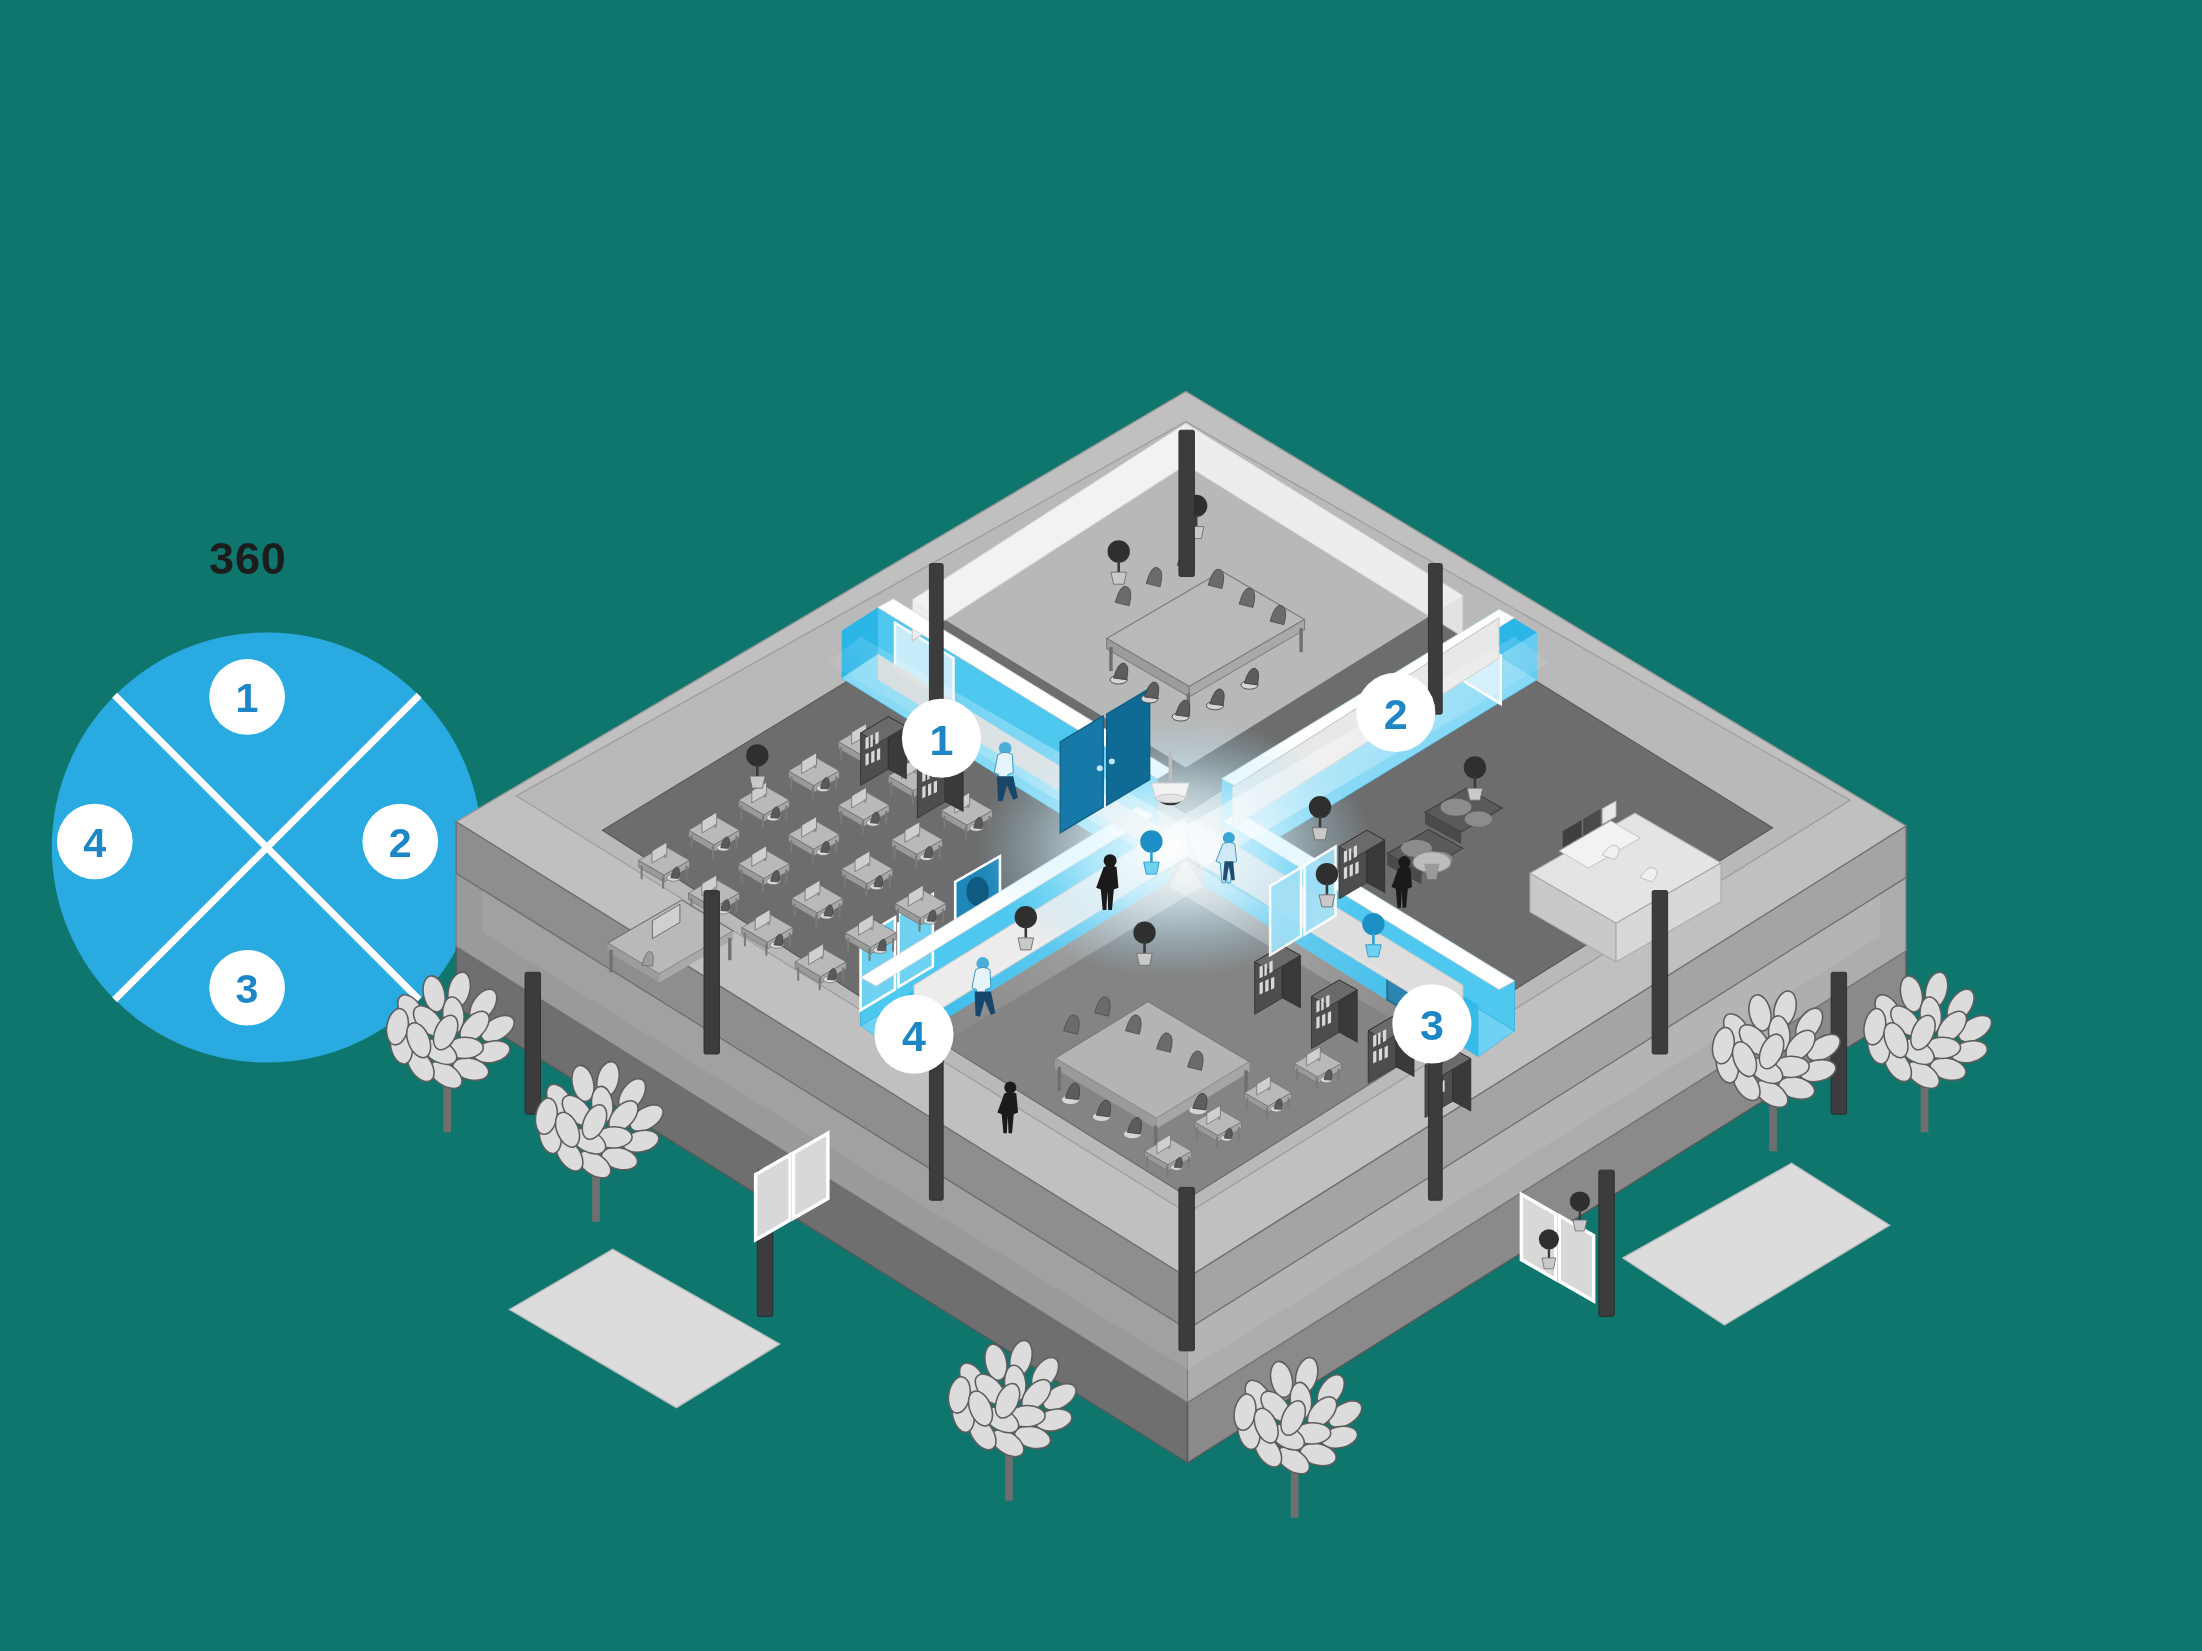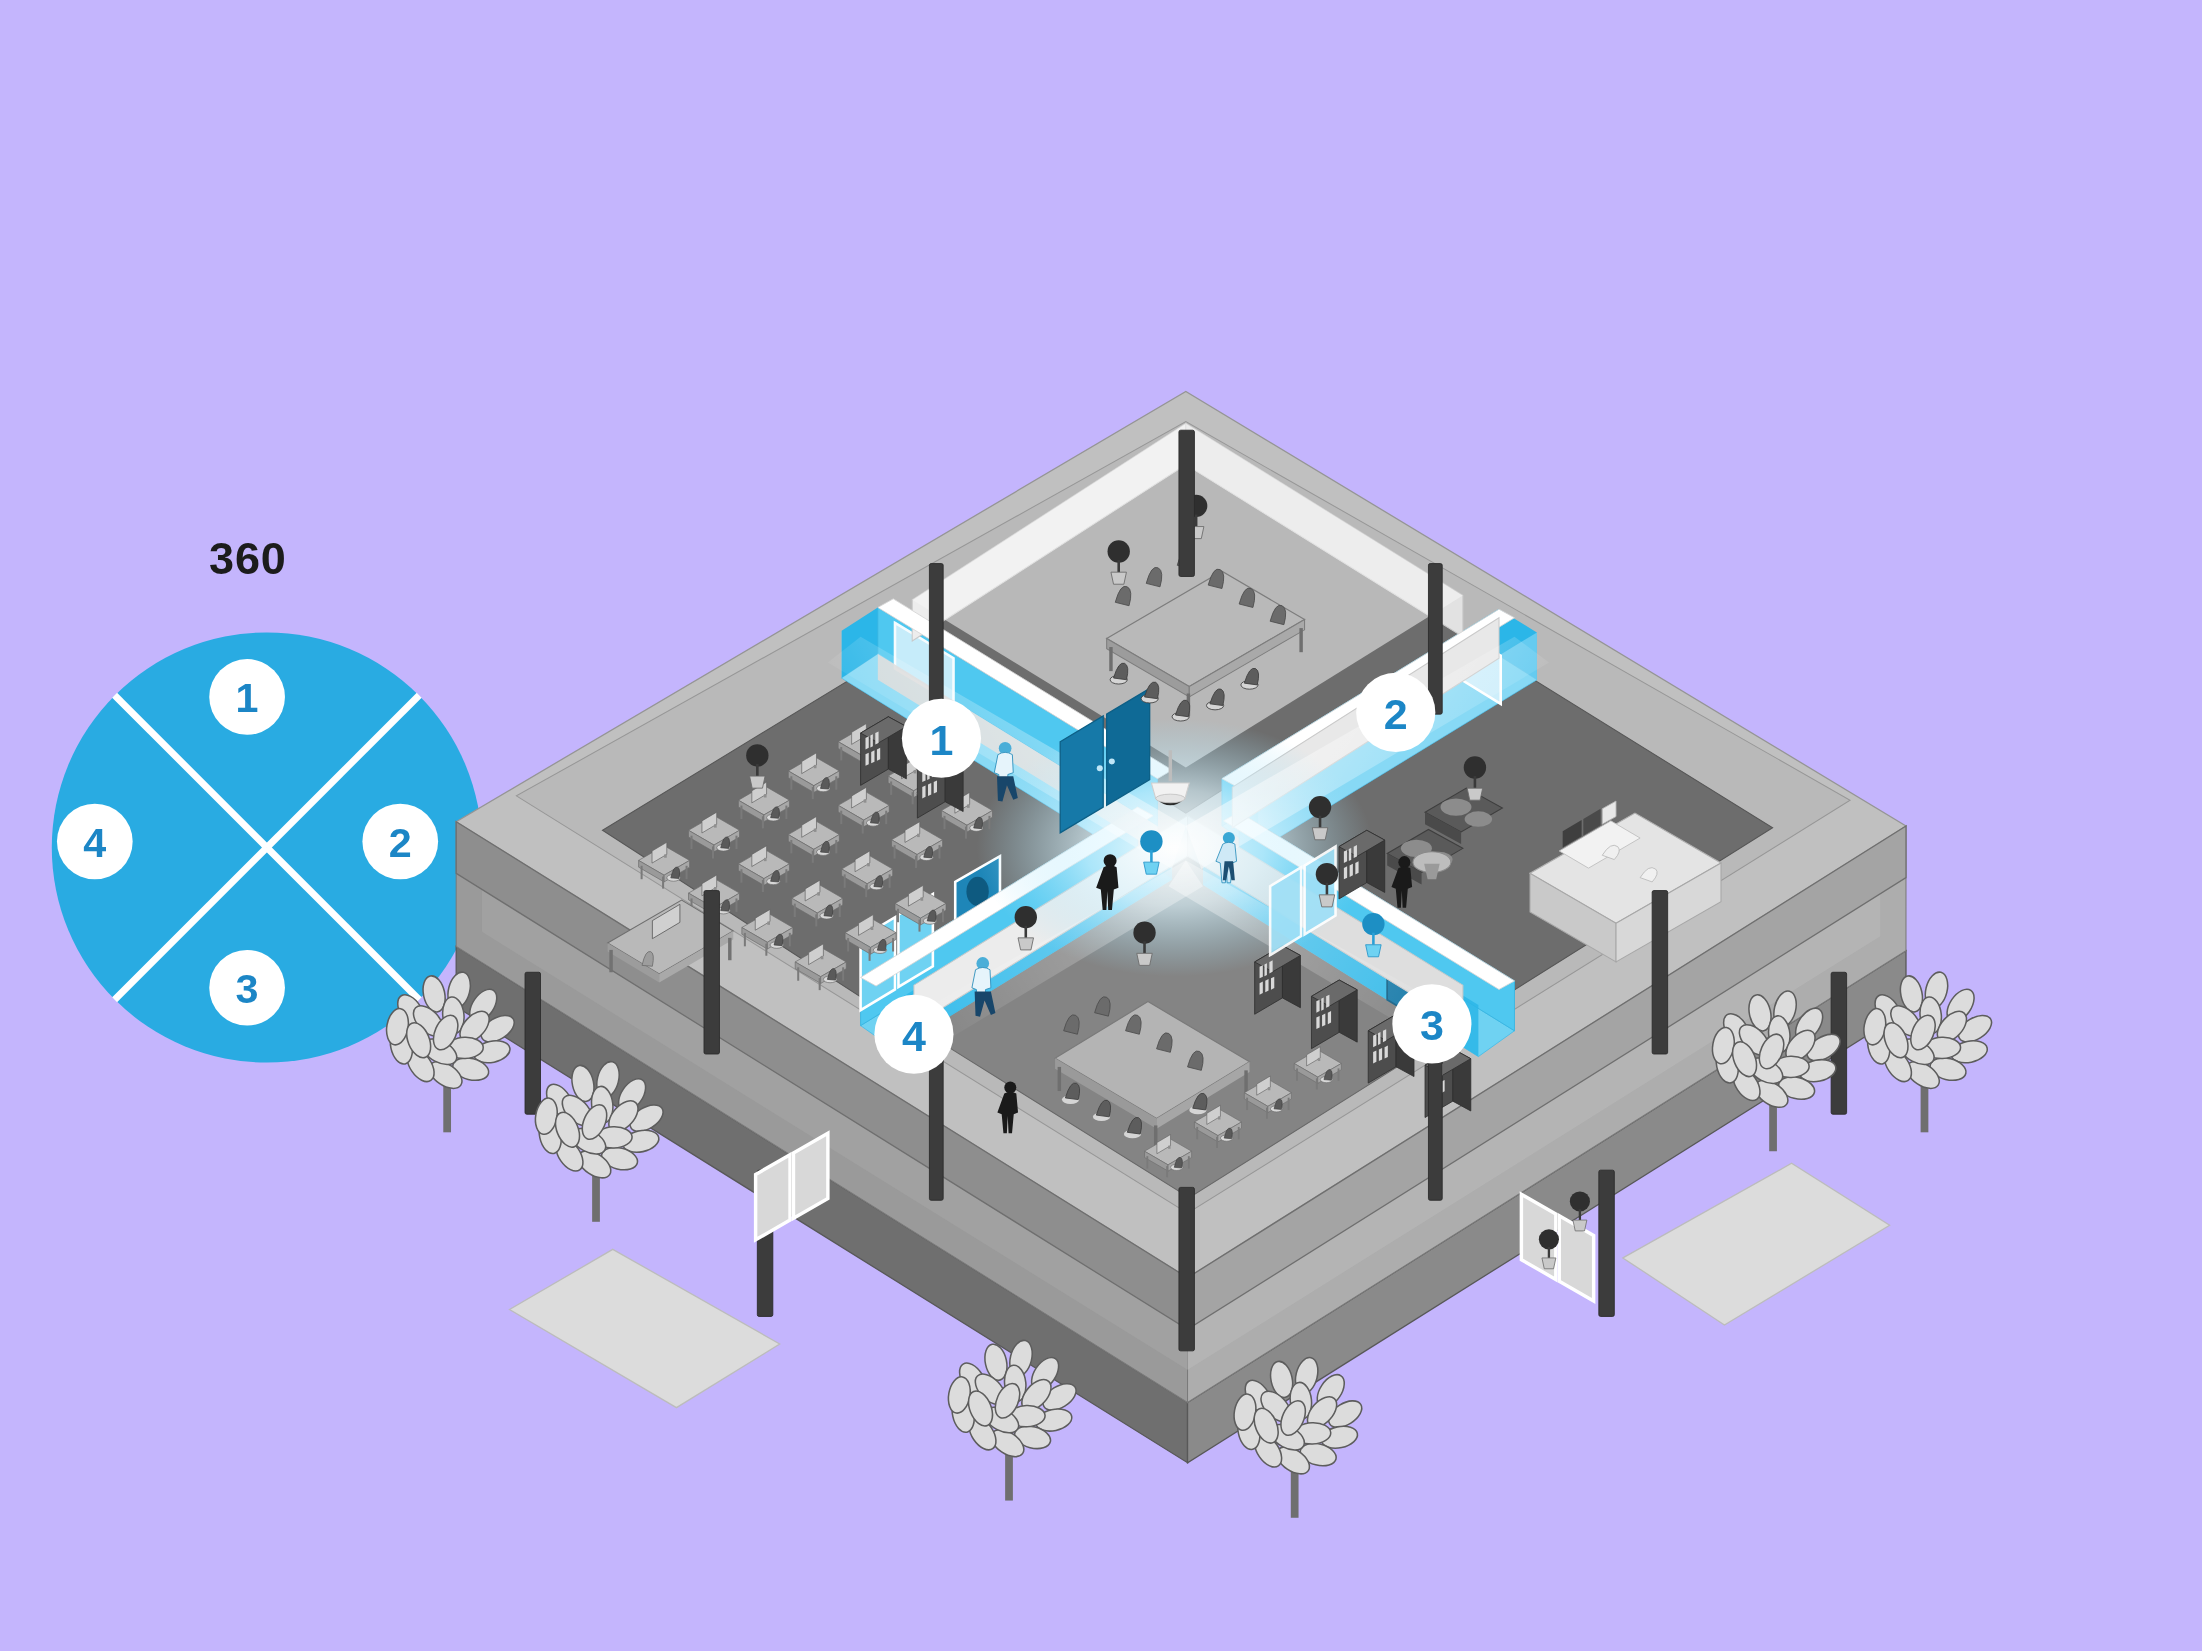--- a/index.html
+++ b/index.html
@@ -1,17 +1,17 @@
 <!DOCTYPE html>
 <html style="font-size:13.8px"><head>
 <meta charset="utf-8">
 <style>
   html,body{margin:0;padding:0;background:#ffffff;}
   body{width:2203px;height:1652px;overflow:hidden;font-family:"Liberation Sans",sans-serif;}
-  #stage{position:relative;width:2203px;height:1652px;background:#c4b5fd;}
+  #stage{position:relative;width:2203px;height:1652px;background:#0f766e;}
   svg{display:block;}
   .legend-title{
     position:absolute;font-family:"Liberation Sans",sans-serif;
     font-weight:bold;font-size:45px;letter-spacing:0.9px;color:#1c1c1c;
     left:209px;top:533px;
   }
 </style>
 </head>
 <body>
 

